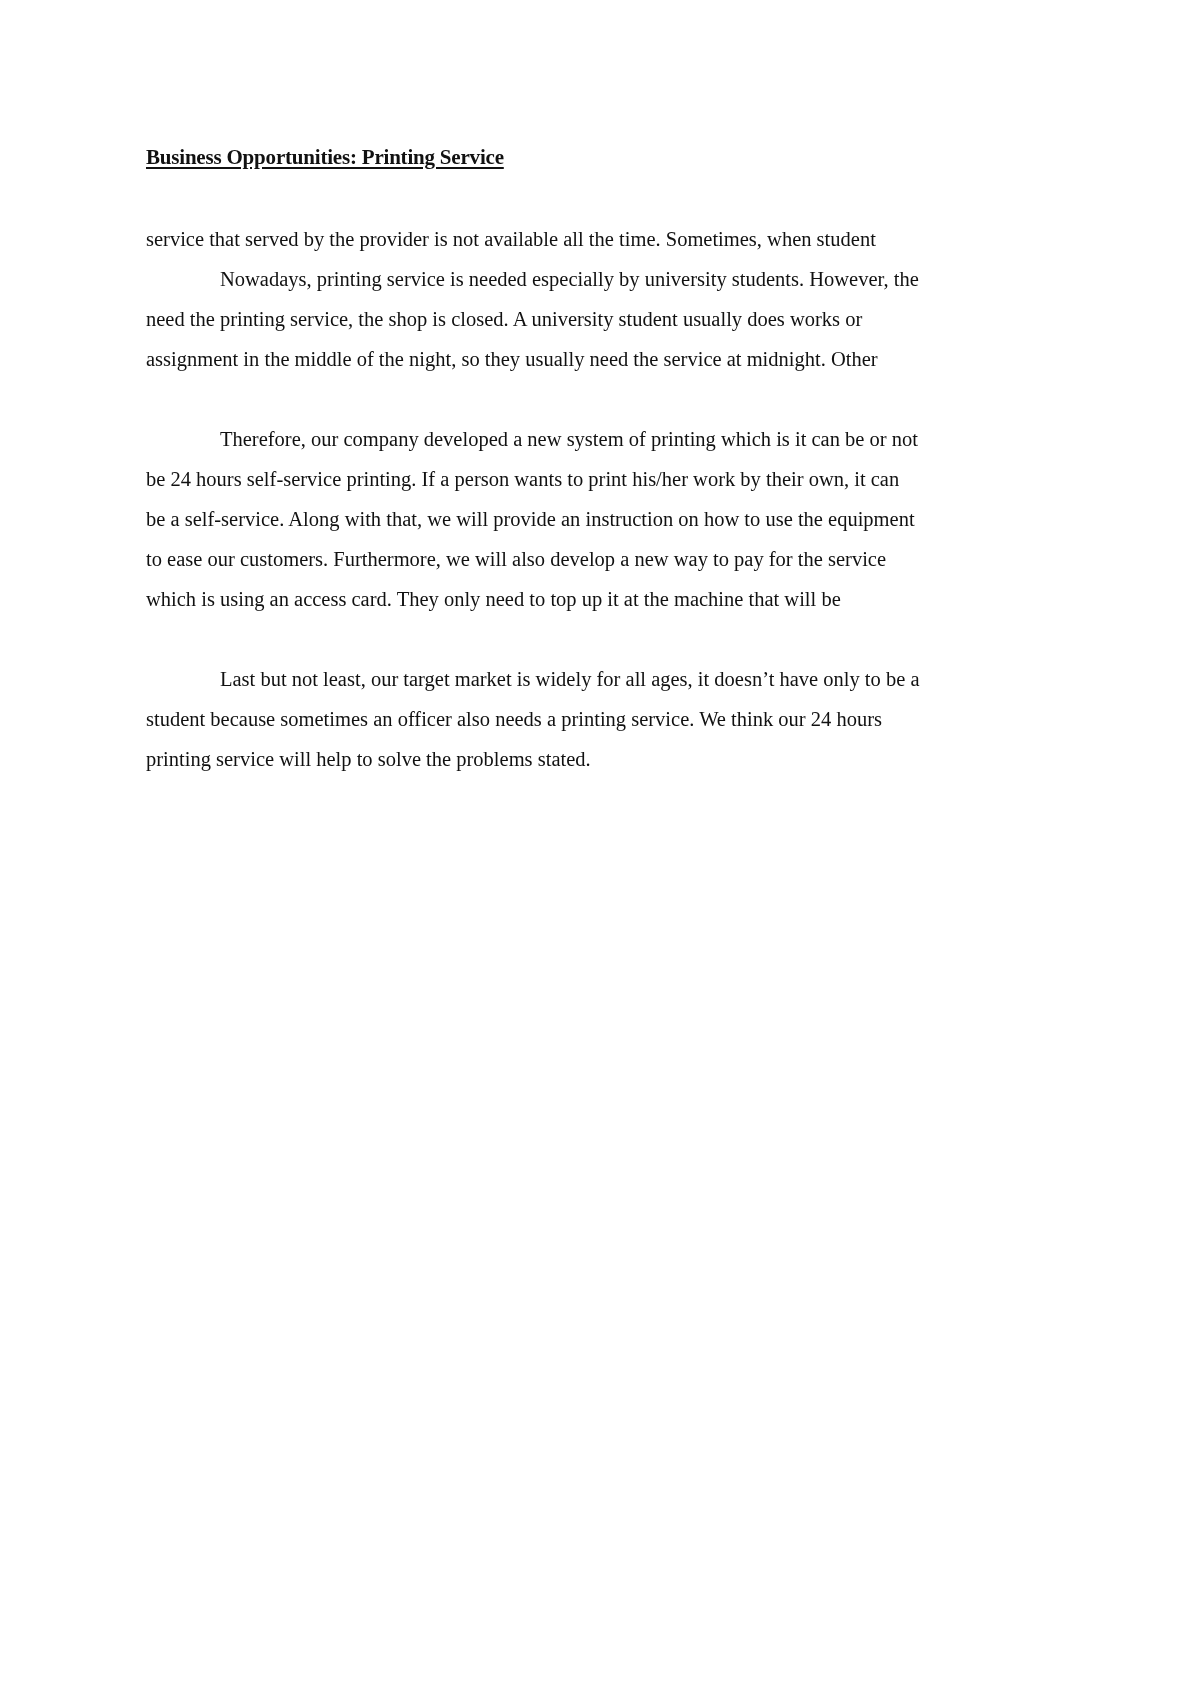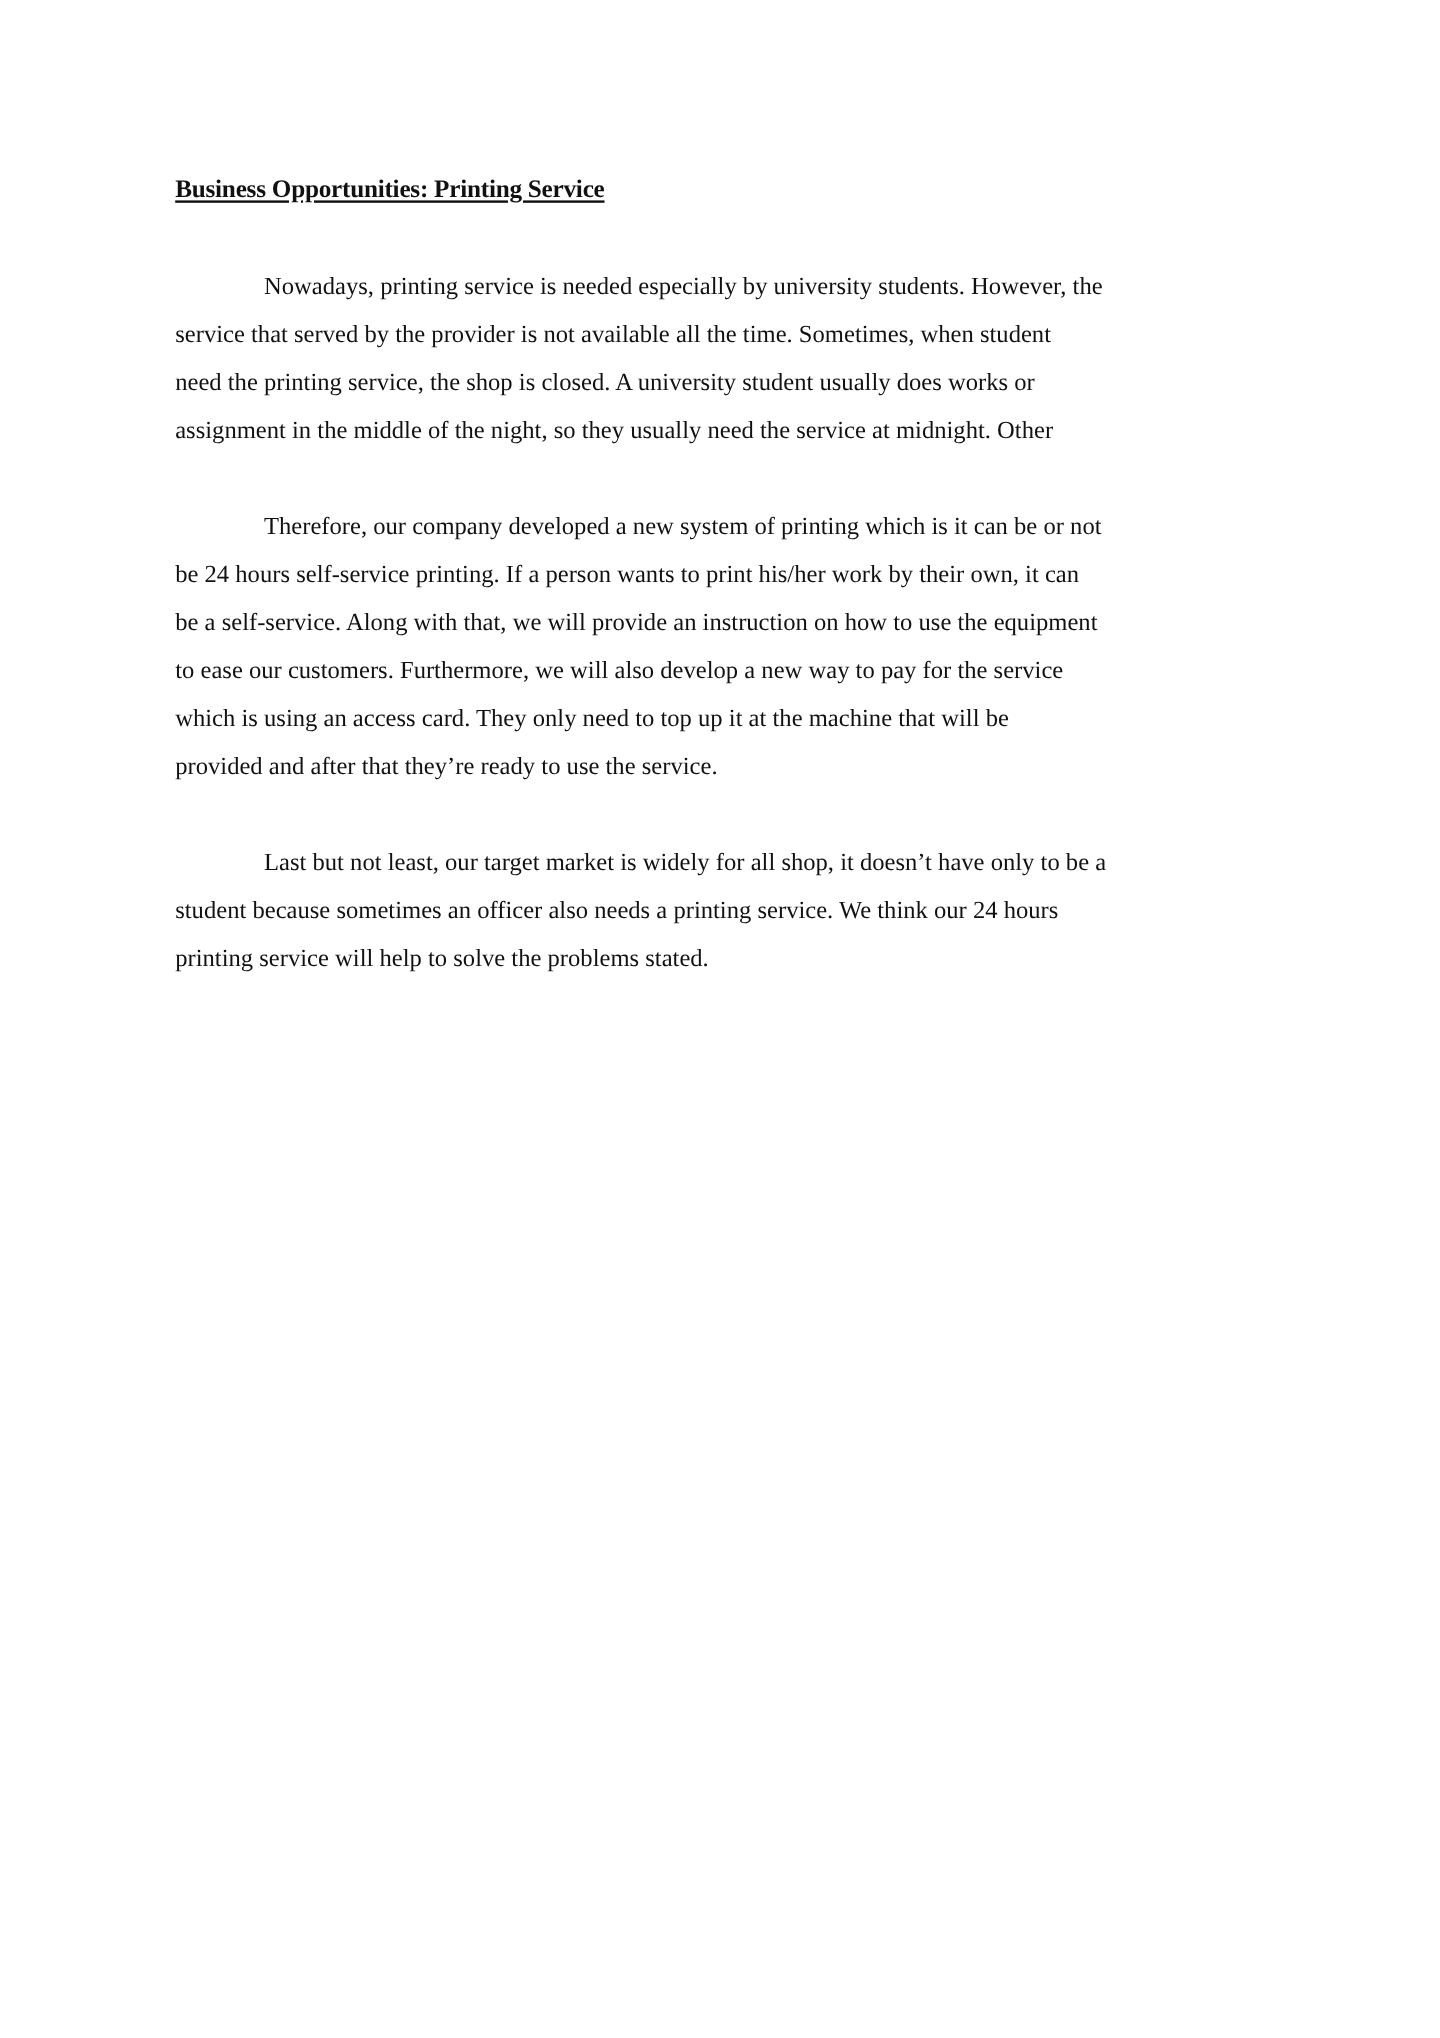--- a/index.html
+++ b/index.html
@@ -46,34 +46,33 @@
     .first-para { margin-top: 47px; }
   </style>
 </head>
 <body>
 
 <div class="page">
   <div class="content">
     <h1 class="title">Business Opportunities: Printing Service</h1>
 
     <div class="para-wrap first-para">
+      <span class="line" style="font-size:20.5px;line-height:40px;">service that served by the provider is not available all the time. Sometimes, when student</span>
       <span class="line indent-line" style="font-size:20.5px;line-height:40px;">Nowadays, printing service is needed especially by university students. However, the</span>
-      <span class="line" style="font-size:20.5px;line-height:40px;">service that served by the provider is not available all the time. Sometimes, when student</span>
       <span class="line" style="font-size:20.5px;line-height:40px;">need the printing service, the shop is closed. A university student usually does works or</span>
       <span class="line" style="font-size:20.5px;line-height:40px;">assignment in the middle of the night, so they usually need the service at midnight.  Other</span>
     </div>
 
     <div class="para-wrap" style="margin-top:40px;">
       <span class="line indent-line" style="font-size:20.5px;line-height:40px;">Therefore, our company developed a new system of printing which is it can be or not</span>
       <span class="line" style="font-size:20.5px;line-height:40px;font-family:Liberation Serif, serif;">be 24 hours self-service printing. If a person wants to print his/her work by their own,  it can</span>
       <span class="line" style="font-size:20.5px;line-height:40px;">be a self-service. Along with that, we will provide an instruction on how to use the equipment</span>
       <span class="line" style="font-size:20.5px;line-height:40px;">to ease our customers. Furthermore, we will also develop a new way to pay for the service</span>
       <span class="line" style="font-size:20.5px;line-height:40px;">which is using an access card. They only need to top up it at the machine that will be</span>
-      <span class="line" style="font-size:20.5px;line-height:40px;">provided and after that they’re ready to use the service.</span>
     </div>
 
     <div class="para-wrap" style="margin-top:40px;">
-      <span class="line indent-line" style="font-size:20.5px;line-height:40px;">Last but not least, our target market is widely for all shop, it doesn’t have only to be a</span>
+      <span class="line indent-line" style="font-size:20.5px;line-height:40px;">Last but not least, our target market is widely for all ages, it doesn’t have only to be a</span>
       <span class="line" style="font-size:20.5px;line-height:40px;">student because sometimes an officer also needs a printing service.  We think our 24 hours</span>
       <span class="line" style="font-size:20.5px;line-height:40px;">printing service will help to solve the problems stated.</span>
     </div>
   </div>
 </div>
 
 </body></html>

